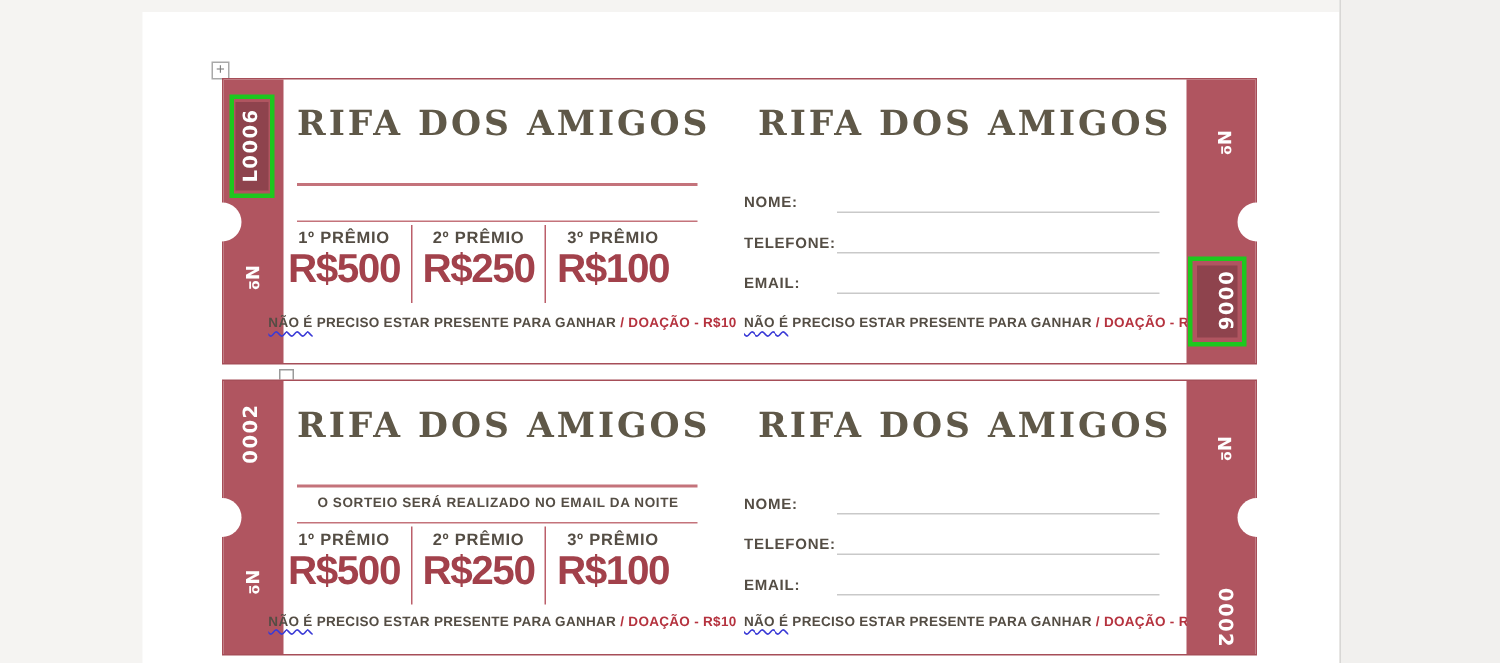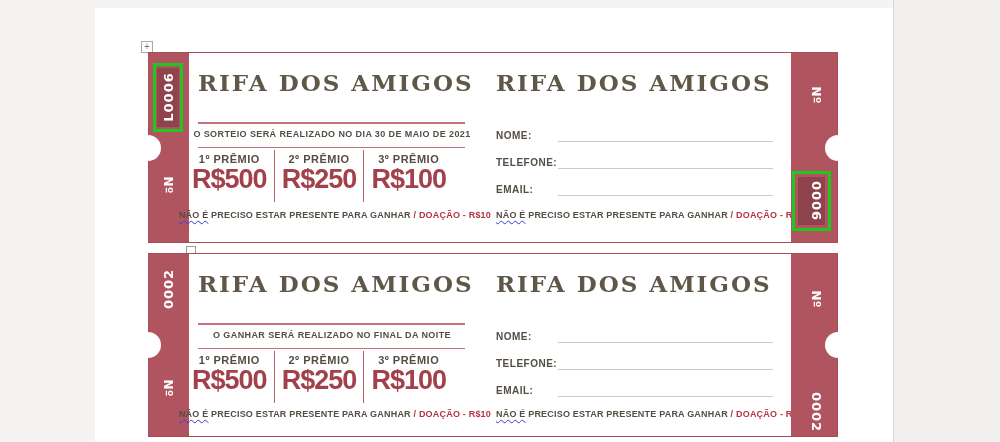--- a/index.html
+++ b/index.html
@@ -36,21 +36,21 @@
     font-family:"DejaVu Sans",sans-serif;font-weight:bold;}
   .v-ccw{transform:translate(-50%,-50%) rotate(-90deg);}
   .v-cw{transform:translate(-50%,-50%) rotate(90deg);}
   .stub-num{font-size:13px;letter-spacing:1px;}
   .stub-no{font-size:12px;}
 
   .hl-box{position:absolute;border:3px solid var(--highlight-green);box-sizing:border-box;z-index:2;}
   .field-box{position:absolute;background:var(--field-box-red);z-index:2;}
 
   
-  .t-title{position:absolute;text-align:left;white-space:nowrap;
+  .t-title{position:absolute;text-align:right;white-space:nowrap;
     font-family:"DejaVu Serif",serif;font-weight:bold;font-size:23px;
     letter-spacing:2px;color:var(--title-brown);}
   .rule{position:absolute;background:var(--rule-pink);}
   .subtitle{position:absolute;text-align:center;white-space:nowrap;
     font-size:9px;font-weight:bold;letter-spacing:.4px;color:var(--text-dark);}
   .prize-grid{position:absolute;left:36px;top:97px;width:268px;height:52px;display:flex;}
   .prize-col{flex:1;text-align:center;}
   .prize-col + .prize-col{border-left:1.5px solid var(--sep-red);}
   .prize-label{font-size:11px;font-weight:bold;color:var(--text-dark);margin-top:3px;letter-spacing:.5px;}
   .prize-value{font-family:Liberation Sans, sans-serif;font-weight:bold;font-size:27px;
@@ -76,21 +76,20 @@
   <div class="stub stub-left">
     <div class="hl-box" style="left:4px;top:10px;width:30px;height:69px;"></div>
     <div class="field-box" style="left:8px;top:15px;width:22px;height:59px;"></div>
   </div>
   <span class="v-text v-ccw stub-num" style="left:19px;top:44px;"><span>L</span><span>0006</span></span>
   <span class="v-text v-cw stub-no" style="left:19px;top:132px;">Nº</span>
   <div class="notch notch-left"></div>
 
   <div class="t-title" style="left:49px;top:16px;width:267px;">RIFA DOS AMIGOS</div>
   <div class="rule" style="left:49px;top:69px;width:267px;height:2px;"></div>
-  <div class="subtitle" style="left:38px;top:76px;width:290px;">O SORTEIO SERÁ REALIZADO NO DIA 30 DE MAIO DE 2021</div>
   <div class="rule" style="left:49px;top:94px;width:267px;height:1px;"></div>
 
   <div class="prize-grid">
     <div class="prize-col">
       <div class="prize-label">1º PRÊMIO</div>
       <div class="prize-value">R$500</div>
     </div>
     <div class="prize-col">
       <div class="prize-label">2º PRÊMIO</div>
       <div class="prize-value">R$250</div>
@@ -125,21 +124,21 @@
 <div class="mid-handle"></div>
 
 <div class="ticket" id="ticket2">
   <div class="stub stub-left"></div>
   <span class="v-text v-ccw stub-num" style="left:19px;top:35px;"><span></span><span>0002</span></span>
   <span class="v-text v-cw stub-no" style="left:19px;top:134px;">Nº</span>
   <div class="notch notch-left"></div>
 
   <div class="t-title" style="left:49px;top:16px;width:267px;">RIFA DOS AMIGOS</div>
   <div class="rule" style="left:49px;top:69px;width:267px;height:2px;"></div>
-  <div class="subtitle" style="left:38px;top:76px;width:290px;">O GANHAR SERÁ REALIZADO NO FINAL DA NOITE</div>
+  <div class="subtitle" style="left:38px;top:76px;width:290px;">O SORTEIO SERÁ REALIZADO NO EMAIL DA NOITE</div>
   <div class="rule" style="left:49px;top:94px;width:267px;height:1px;"></div>
 
   <div class="prize-grid">
     <div class="prize-col">
       <div class="prize-label">1º PRÊMIO</div>
       <div class="prize-value">R$500</div>
     </div>
     <div class="prize-col">
       <div class="prize-label">2º PRÊMIO</div>
       <div class="prize-value">R$250</div>

